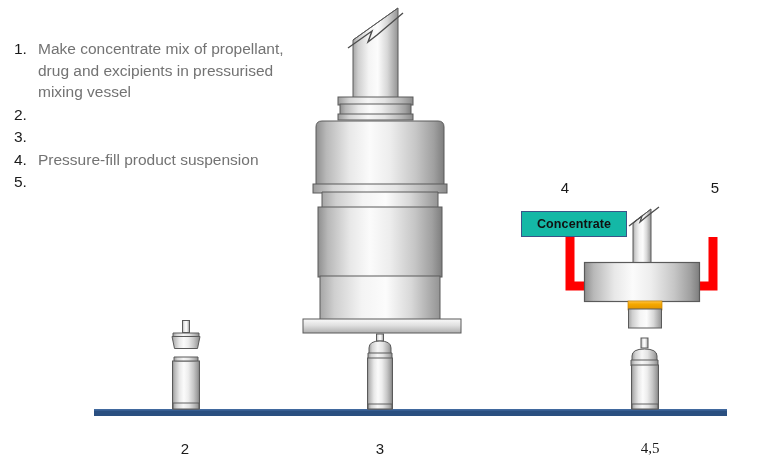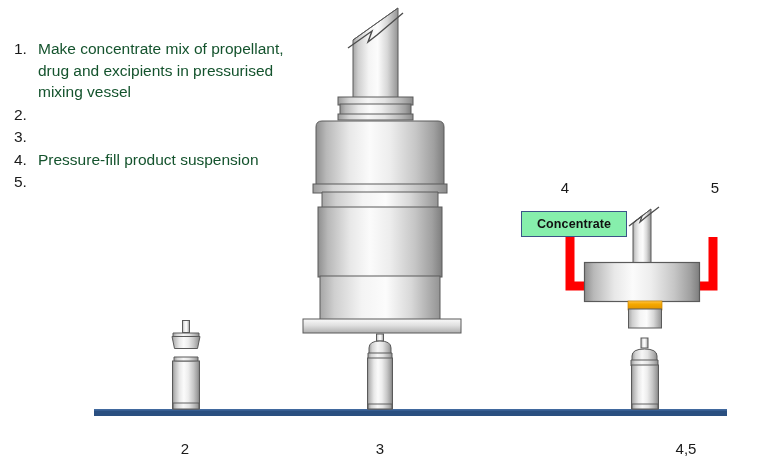--- a/index.html
+++ b/index.html
@@ -42,28 +42,28 @@
     font-size: 15.5px;
     line-height: 21.5px;
     text-align: left;
     padding-left: 6px;
     box-sizing: border-box;
     color: #1a1a1a;
   }
   .step-text {
     font-size: 15.5px;
     line-height: 21.5px;
-    color: #14532d;
+    color: #737373;
     flex: 1 1 auto;
   }
 
   
   .callout {
     position: absolute;
-    background: #86efac;
+    background: #14b8a6;
     border: 1.6px solid #3B5488;
     box-sizing: border-box;
     display: flex;
     align-items: center;
     justify-content: center;
     font-size: 12.5px;
     font-weight: bold;
     color: #111111;
     letter-spacing: 0.1px;
     z-index: 6;
@@ -84,21 +84,21 @@
   
   .stage-label {
     position: absolute;
     font-size: 15px;
     color: #1a1a1a;
     text-align: center;
     z-index: 6;
   }
   #label-2   { left: 160px; top: 440px; width: 50px; }
   #label-3   { left: 355px; top: 440px; width: 50px; }
-  #label-45  { left: 656px; top: 440px; width: 60px; }
+  #label-45  { left: 620px; top: 440px; width: 60px; font-family: Liberation Serif, serif; }
   #label-4   { left: 545px; top: 179px; width: 40px; font-size: 15px; }
   #label-5   { left: 695px; top: 179px; width: 40px; font-size: 15px; }
 
   
   #artwork {
     position: absolute;
     left: 0; top: 0;
     width: 768px;
     height: 465px;
     z-index: 2;

